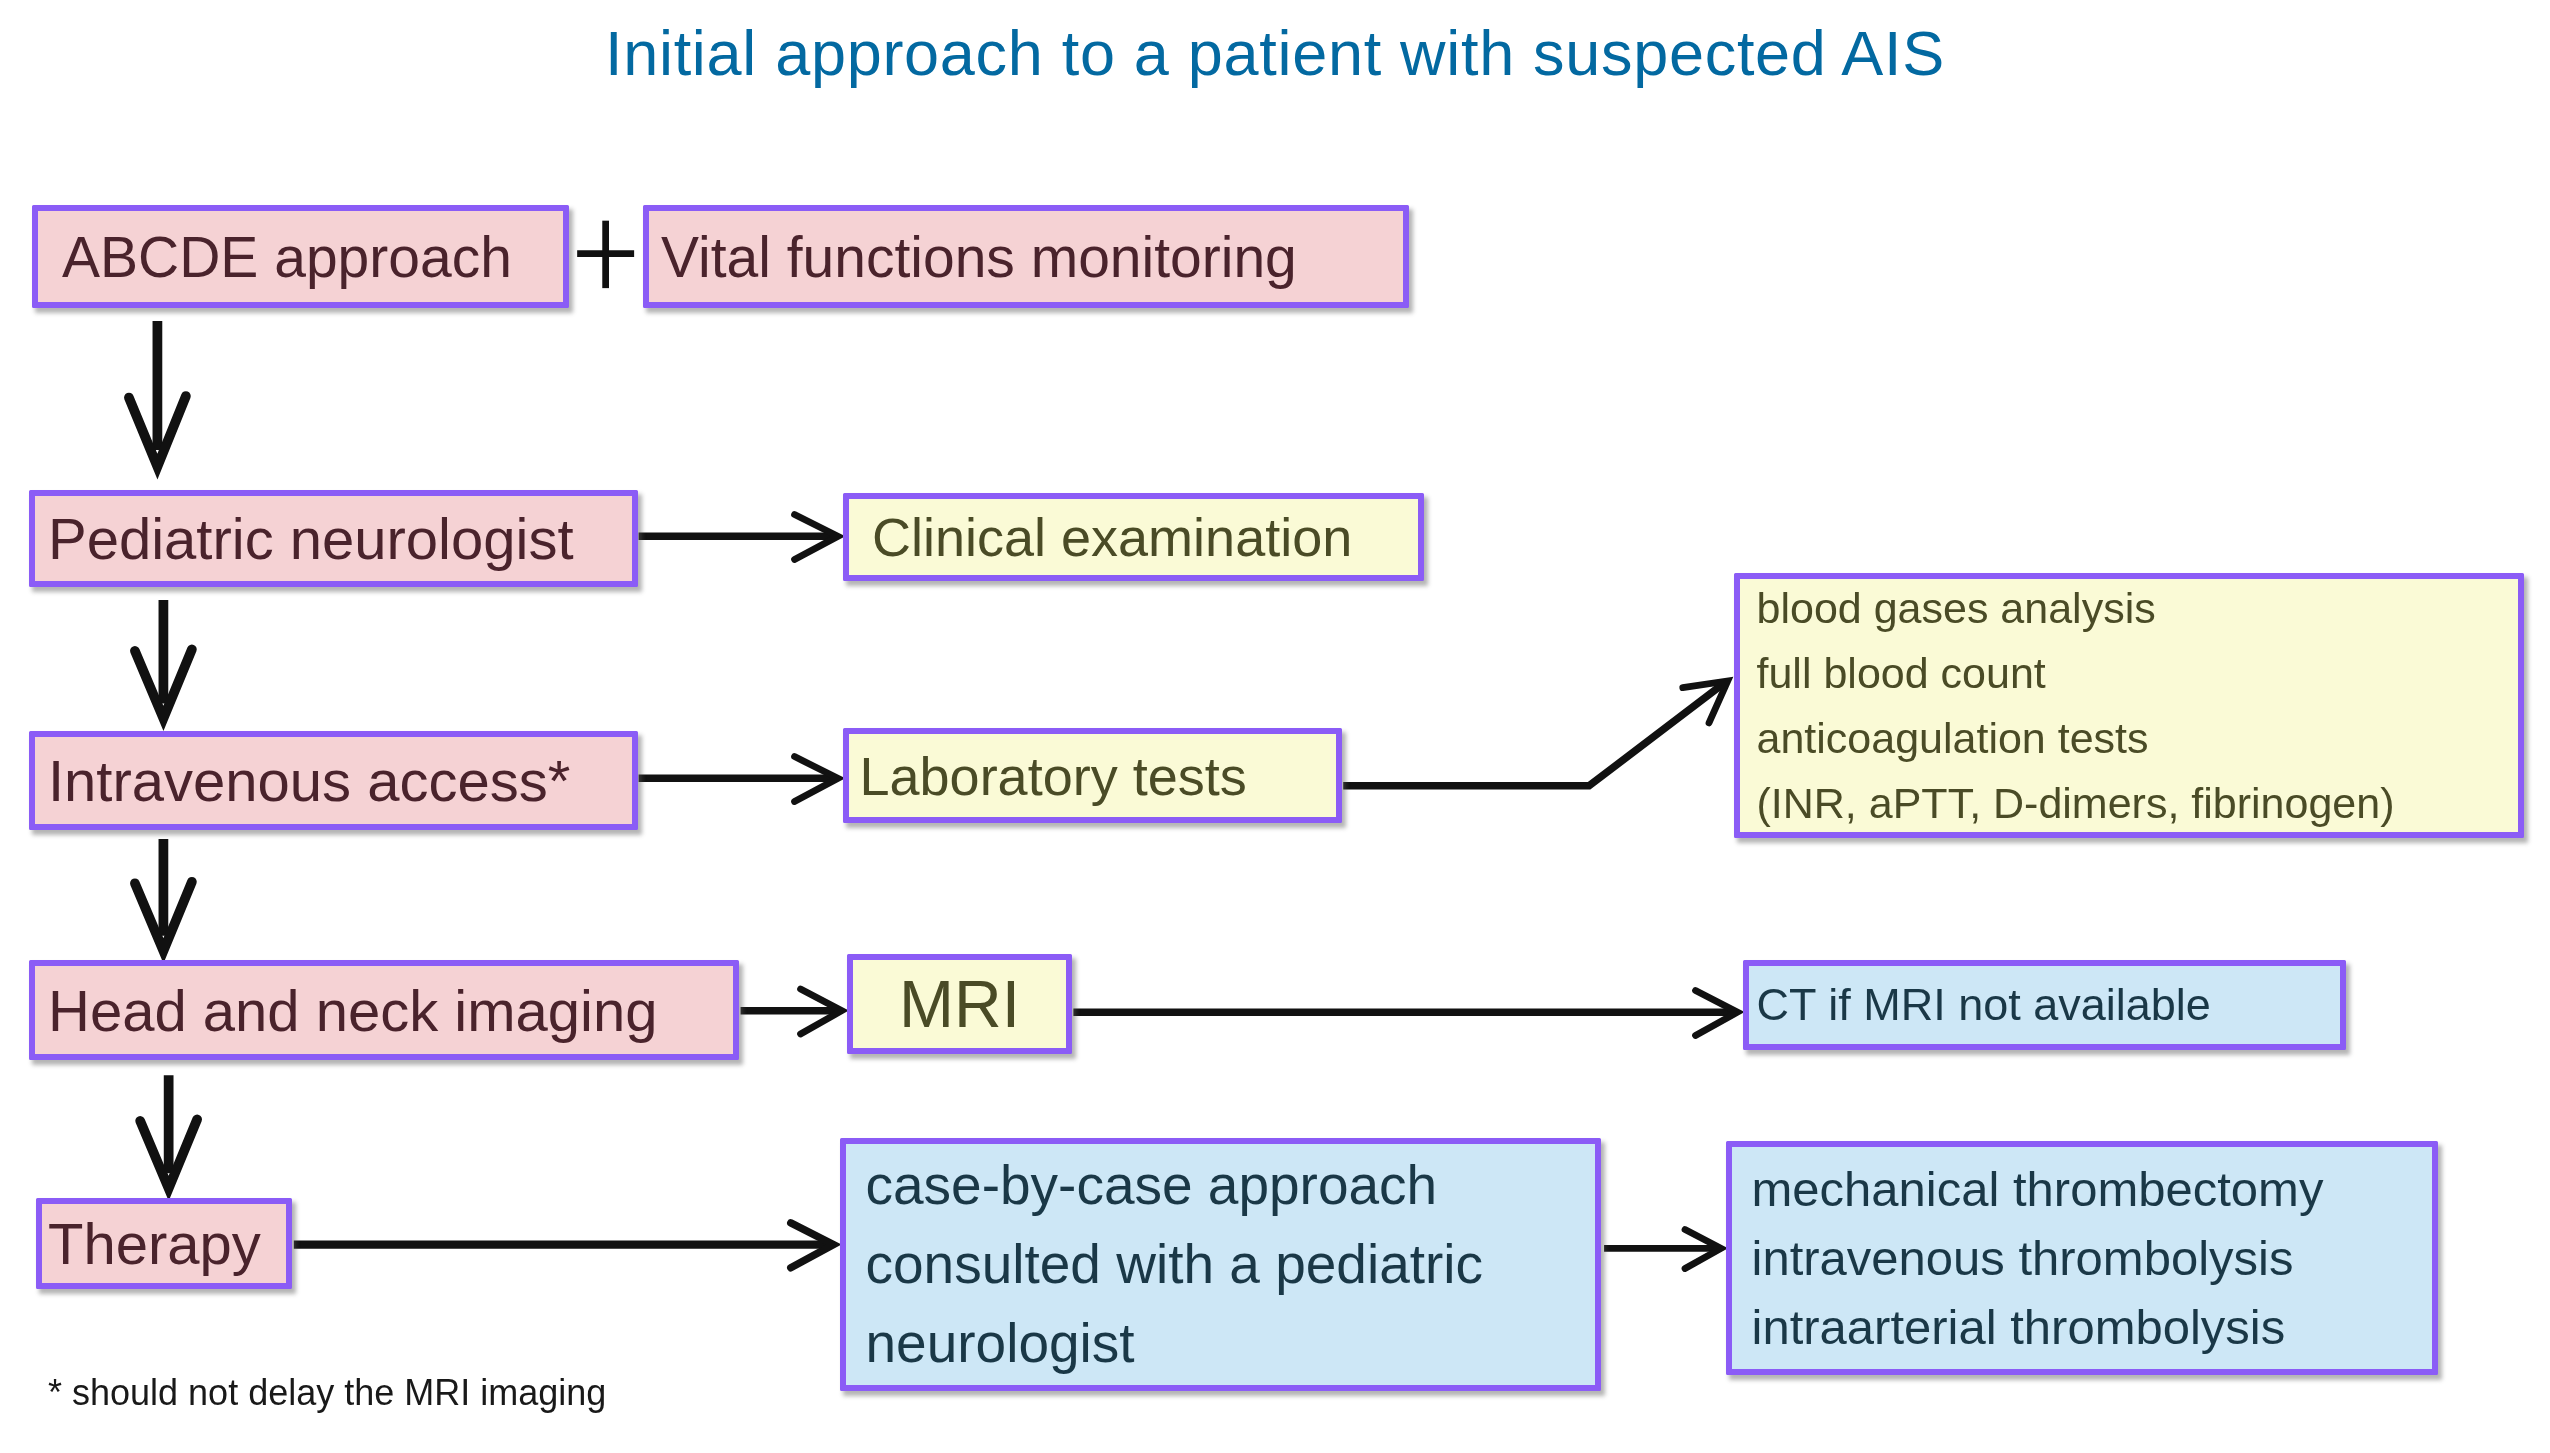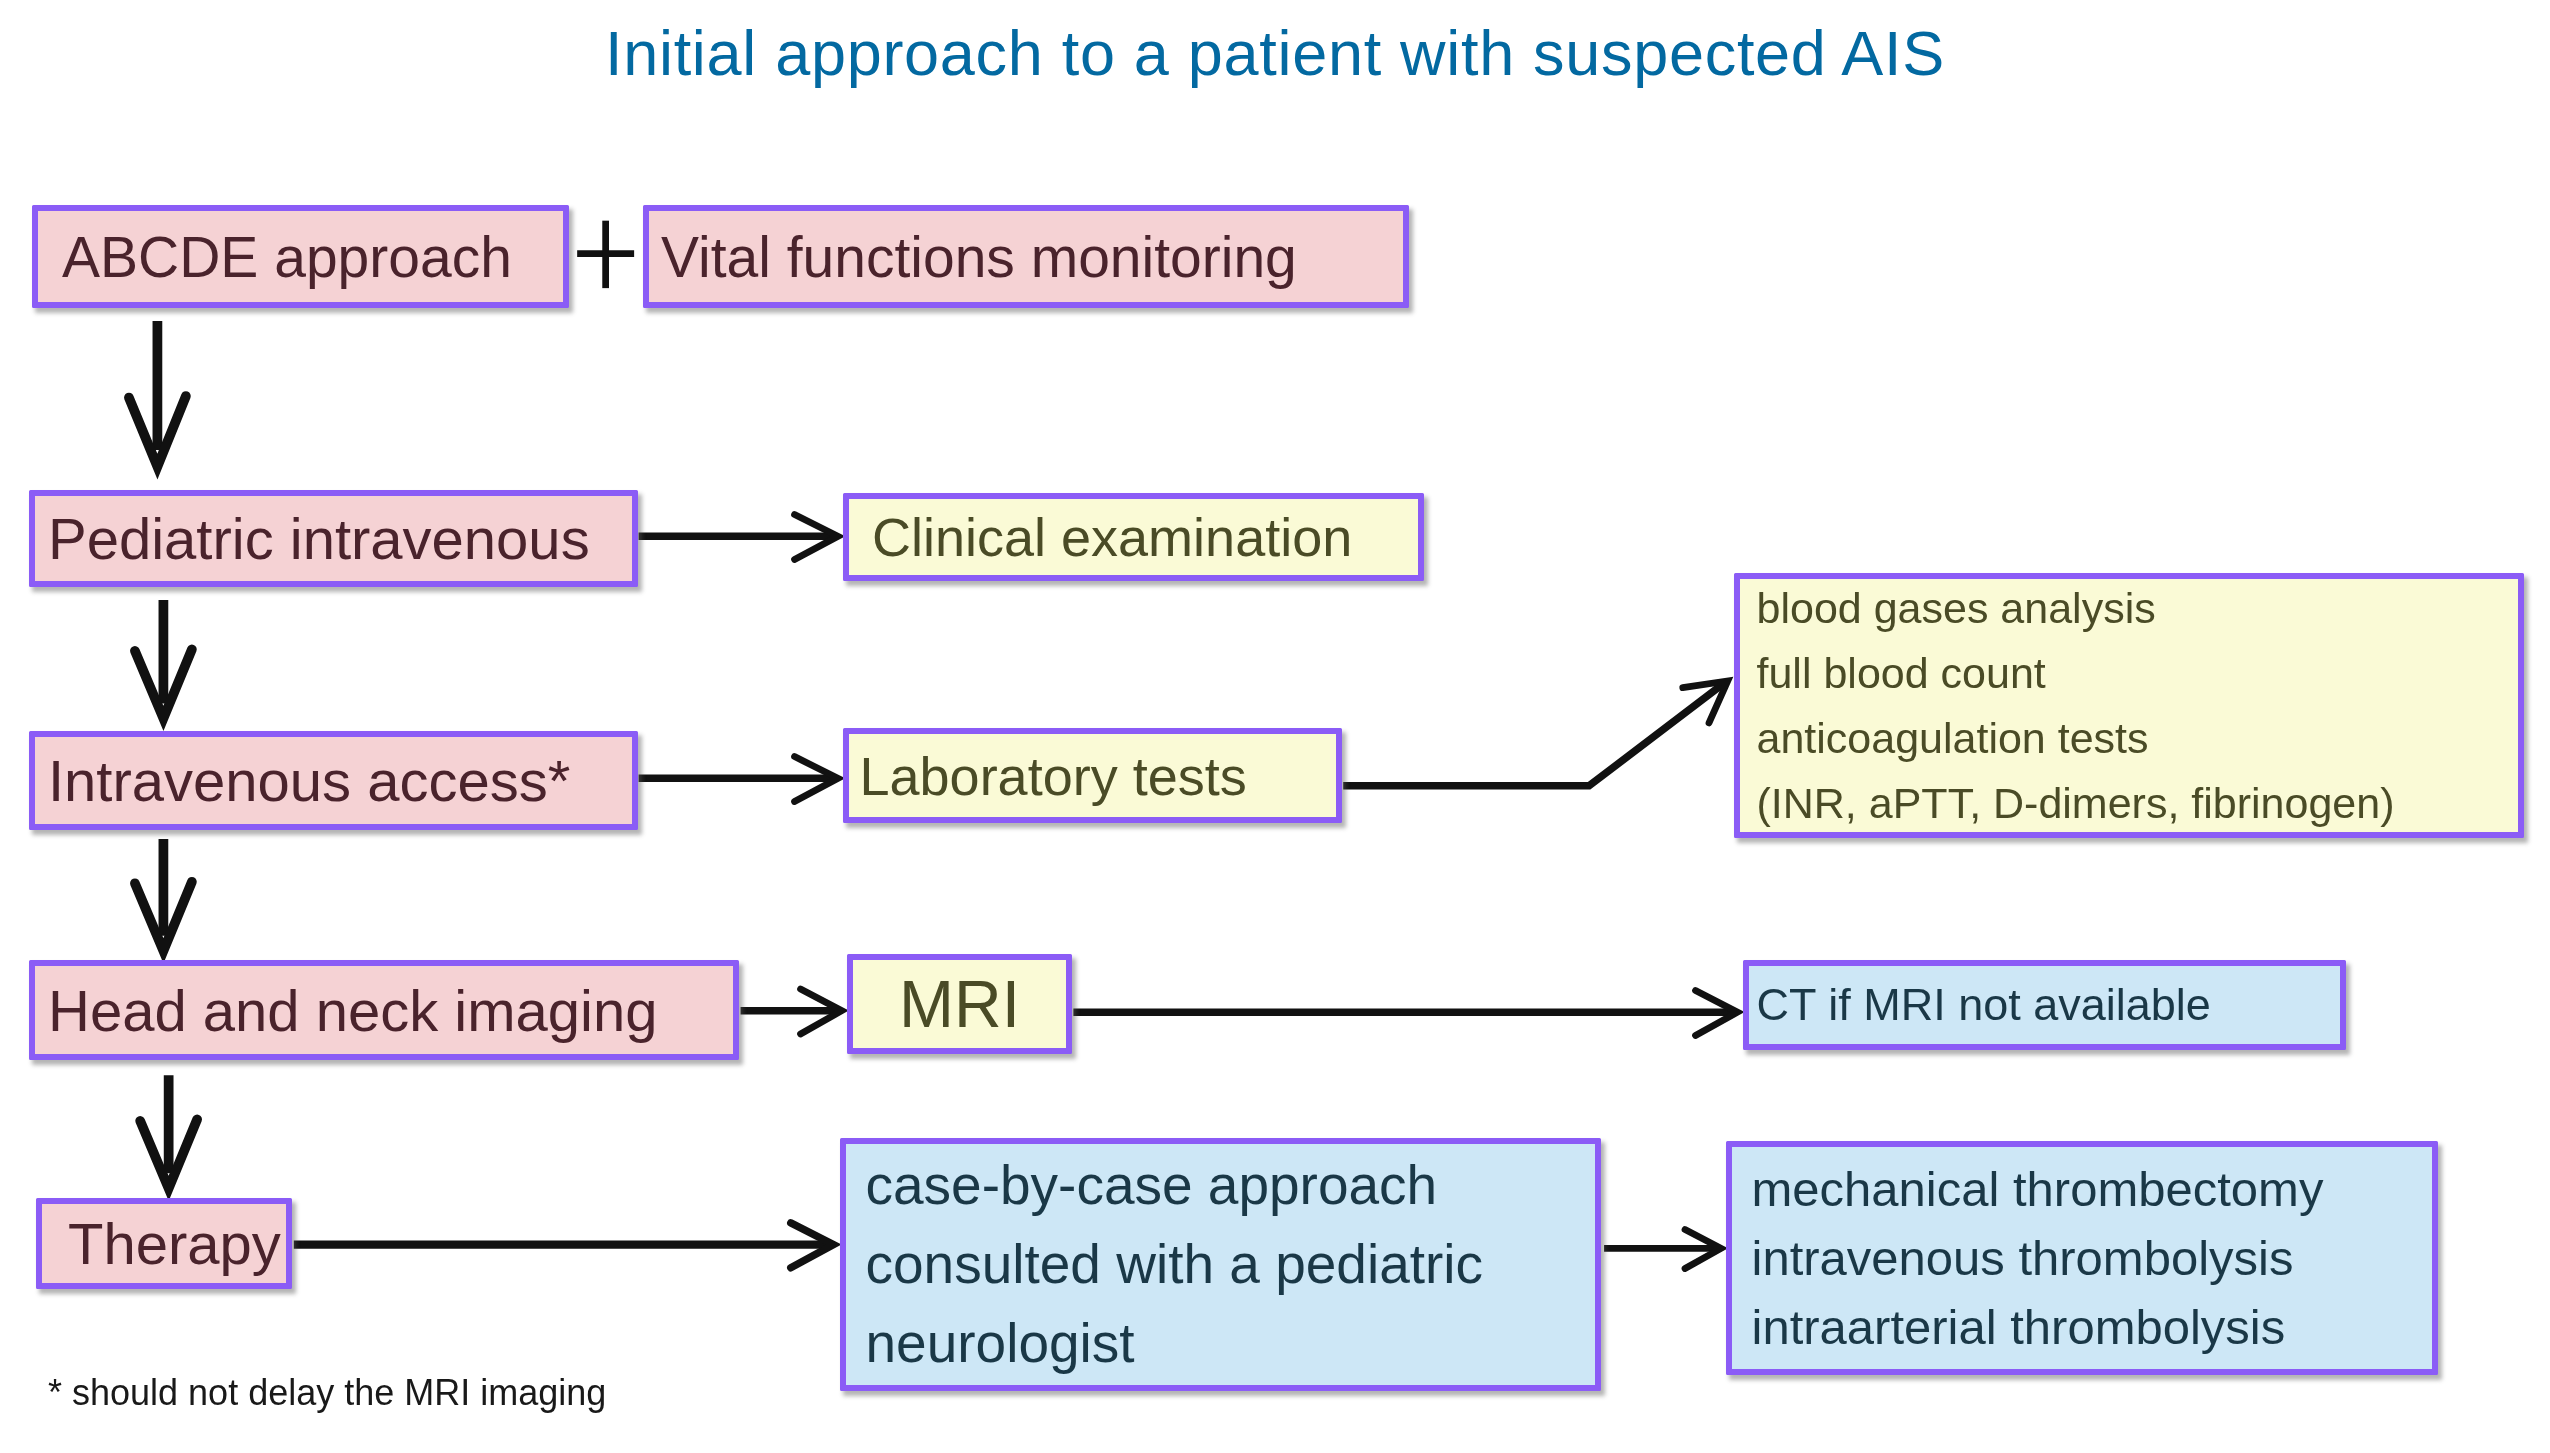--- a/index.html
+++ b/index.html
@@ -90,21 +90,21 @@
   <div class="title">Initial approach to a patient with suspected AIS</div>
 
   <div class="box pink" style="left:32px;top:205px;width:537px;height:103px;padding-left:24px;font-size:57px;">
     <span class="lbl">ABCDE approach</span>
   </div>
   <div class="box pink" style="left:643px;top:205px;width:766px;height:103px;padding-left:12px;font-size:57px;">
     <span class="lbl">Vital functions monitoring</span>
   </div>
 
   <div class="box pink" style="left:28.5px;top:490px;width:609px;height:97px;padding-left:13.5px;font-size:58px;">
-    <span class="lbl">Pediatric intravenous</span>
+    <span class="lbl">Pediatric neurologist</span>
   </div>
   <div class="box yellow" style="left:843px;top:493px;width:581px;height:88px;padding-left:23px;font-size:54px;">
     <span class="lbl">Clinical examination</span>
   </div>
 
   <div class="box pink" style="left:28.5px;top:731px;width:609px;height:99px;padding-left:13.5px;font-size:58px;">
     <span class="lbl">Intravenous access*</span>
   </div>
   <div class="box yellow" style="left:843px;top:728px;width:499px;height:95px;padding-left:10.5px;font-size:54px;">
     <span class="lbl">Laboratory tests</span>
@@ -119,21 +119,21 @@
   <div class="box pink" style="left:28.5px;top:960px;width:710px;height:100px;padding-left:13.5px;font-size:58px;">
     <span class="lbl">Head and neck imaging</span>
   </div>
   <div class="box yellow" style="left:847px;top:954px;width:225px;height:100px;justify-content:center;font-size:66px;">
     <span class="lbl">MRI</span>
   </div>
   <div class="box blue" style="left:1743px;top:960px;width:603px;height:90px;padding-left:7.5px;font-size:45px;">
     <span class="lbl">CT if MRI not available</span>
   </div>
 
-  <div class="box pink" style="left:36px;top:1198px;width:256px;height:91px;padding-left:26px;font-size:58px;">
+  <div class="box pink" style="left:36px;top:1198px;width:256px;height:91px;padding-left:6px;font-size:58px;">
     <span class="lbl">Therapy</span>
   </div>
   <div class="box blue multiline" style="left:840px;top:1138px;width:761px;height:253px;padding-left:19.5px;font-size:55px;line-height:79px;">
     <span class="line">case-by-case approach</span>
     <span class="line">consulted with a pediatric</span>
     <span class="line">neurologist</span>
   </div>
   <div class="box blue multiline" style="left:1726px;top:1141px;width:712px;height:234px;padding-left:19.5px;font-size:49px;line-height:69px;">
     <span class="line">mechanical thrombectomy</span>
     <span class="line">intravenous thrombolysis</span>

